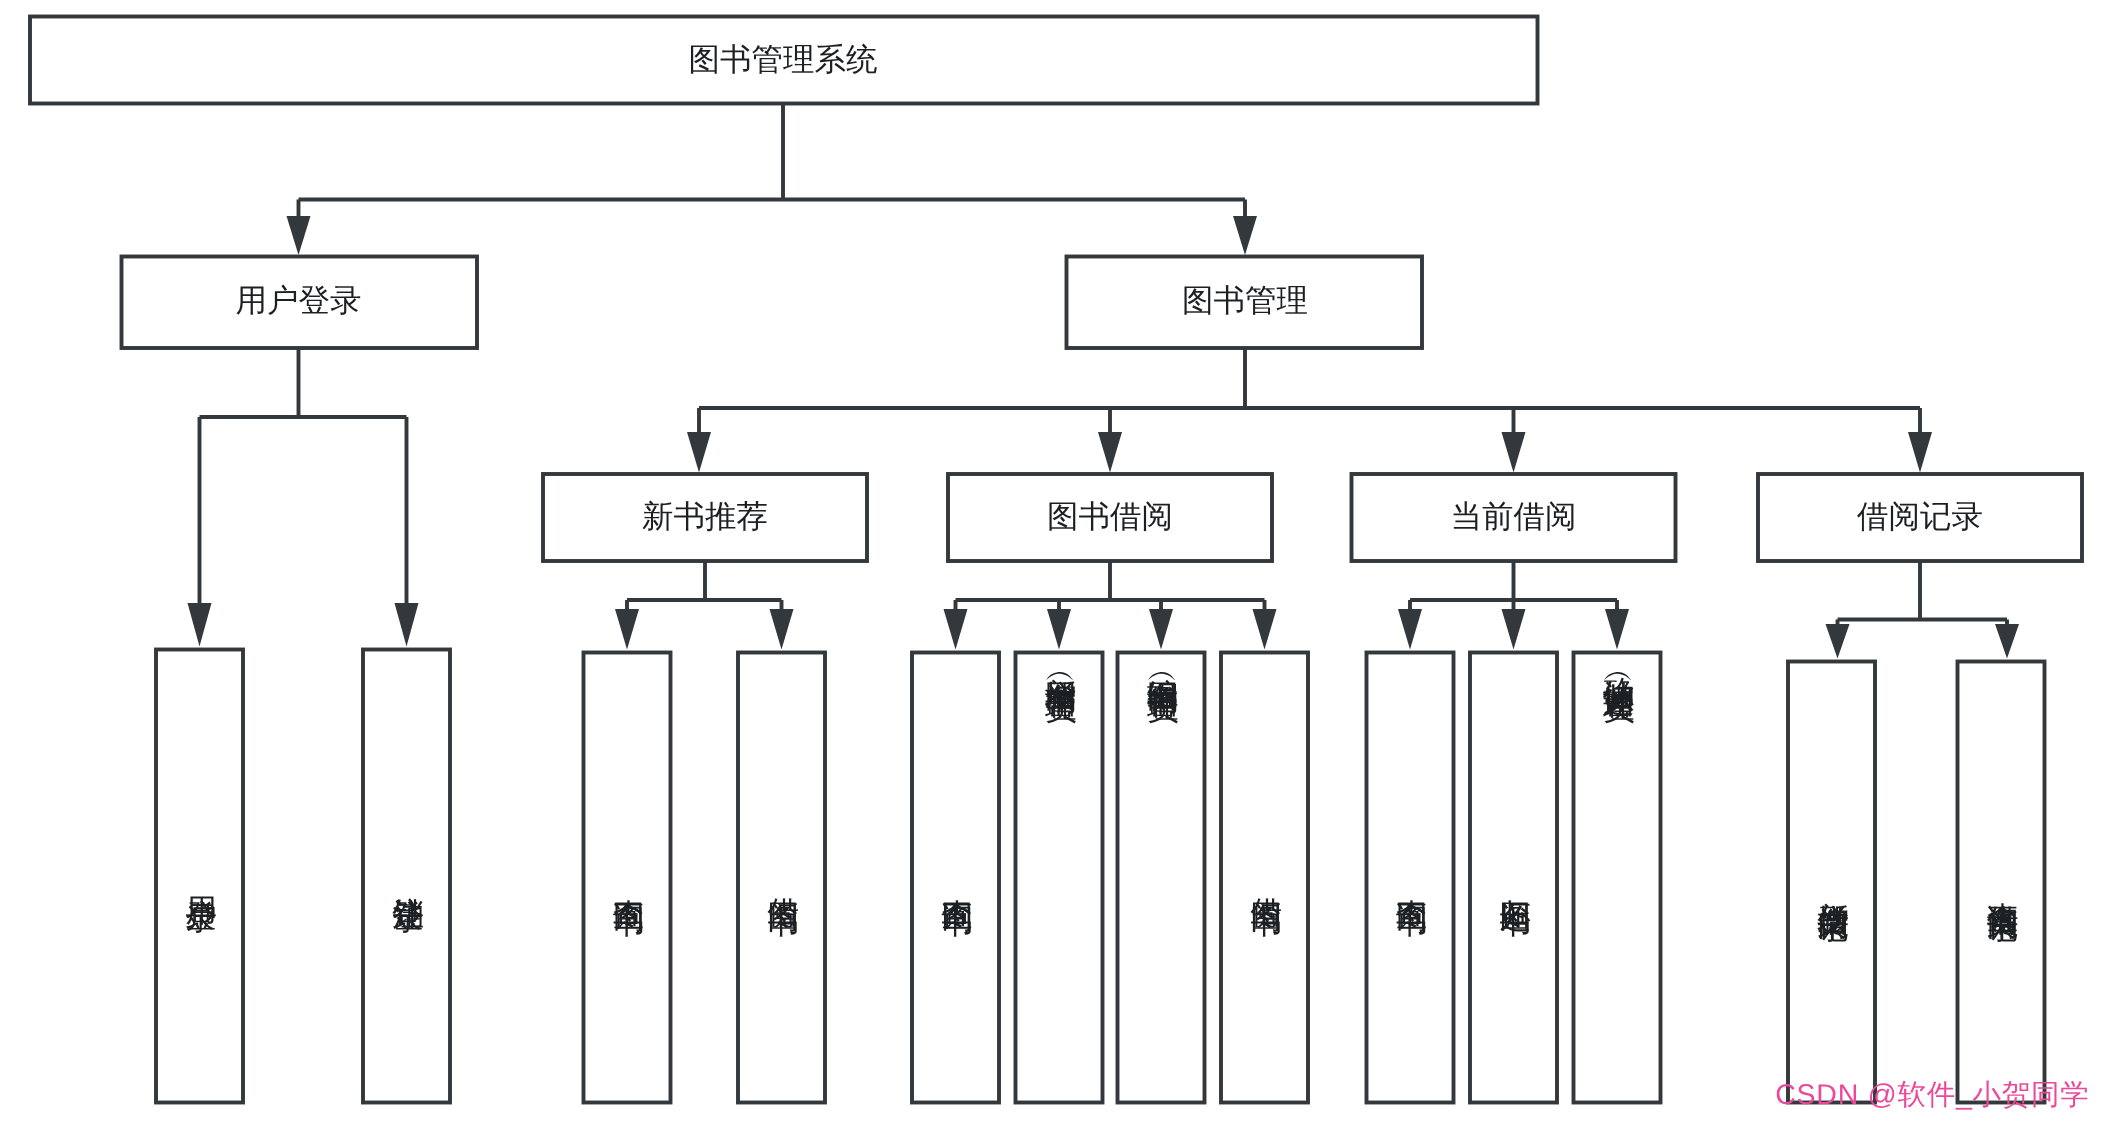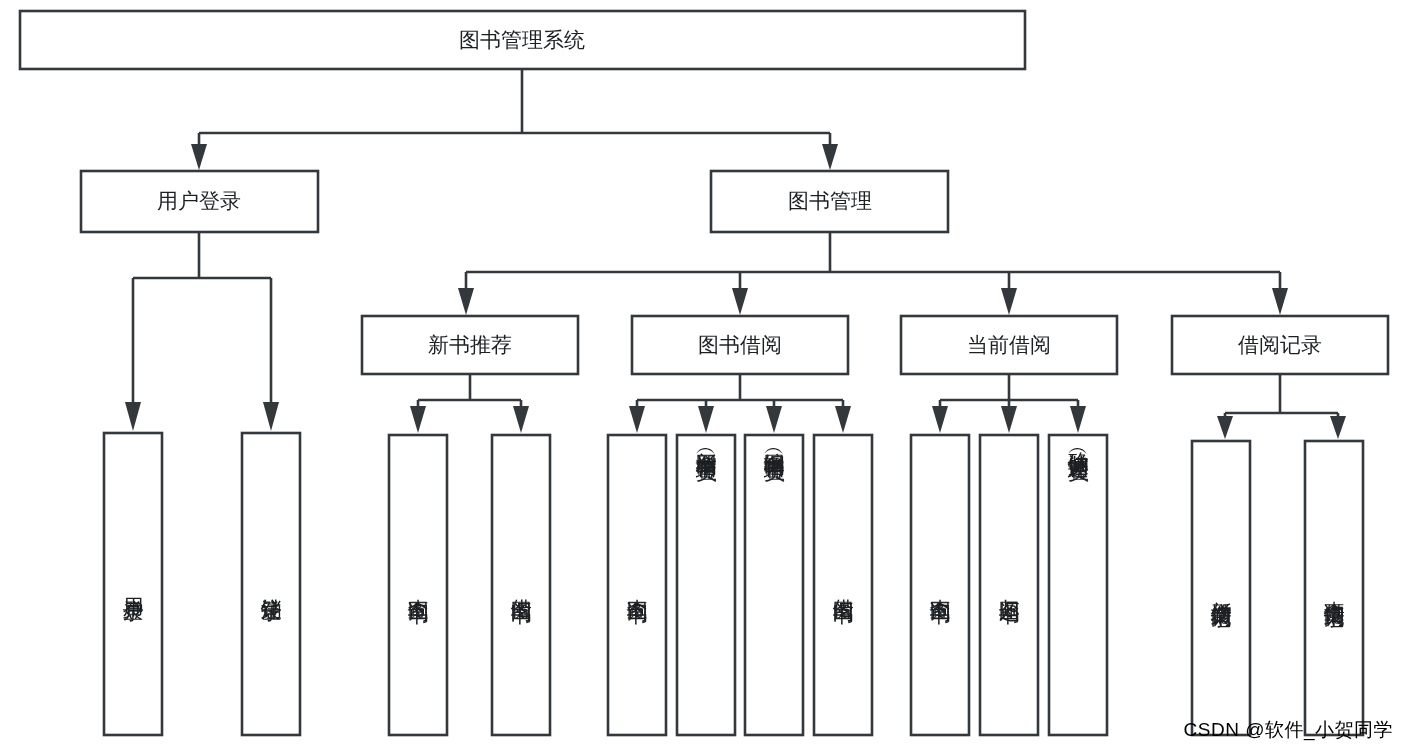--- a/index.html
+++ b/index.html
@@ -66,21 +66,21 @@
     letter-spacing: 1.5px;
     white-space: nowrap;
     text-align: center;
   }
   .watermark {
     position: absolute;
     right: 12px;
     bottom: 4px;
     font-family: "Liberation Sans", "DejaVu Sans", sans-serif;
     font-size: 19px;
-    color: #000000;
+    color: #ec4899;
     letter-spacing: 0.5px;
     white-space: nowrap;
     user-select: none;
     margin-top: 36px;
   }
 </style>
 </head>
 <body>
 
 <div id="diagram-root">

